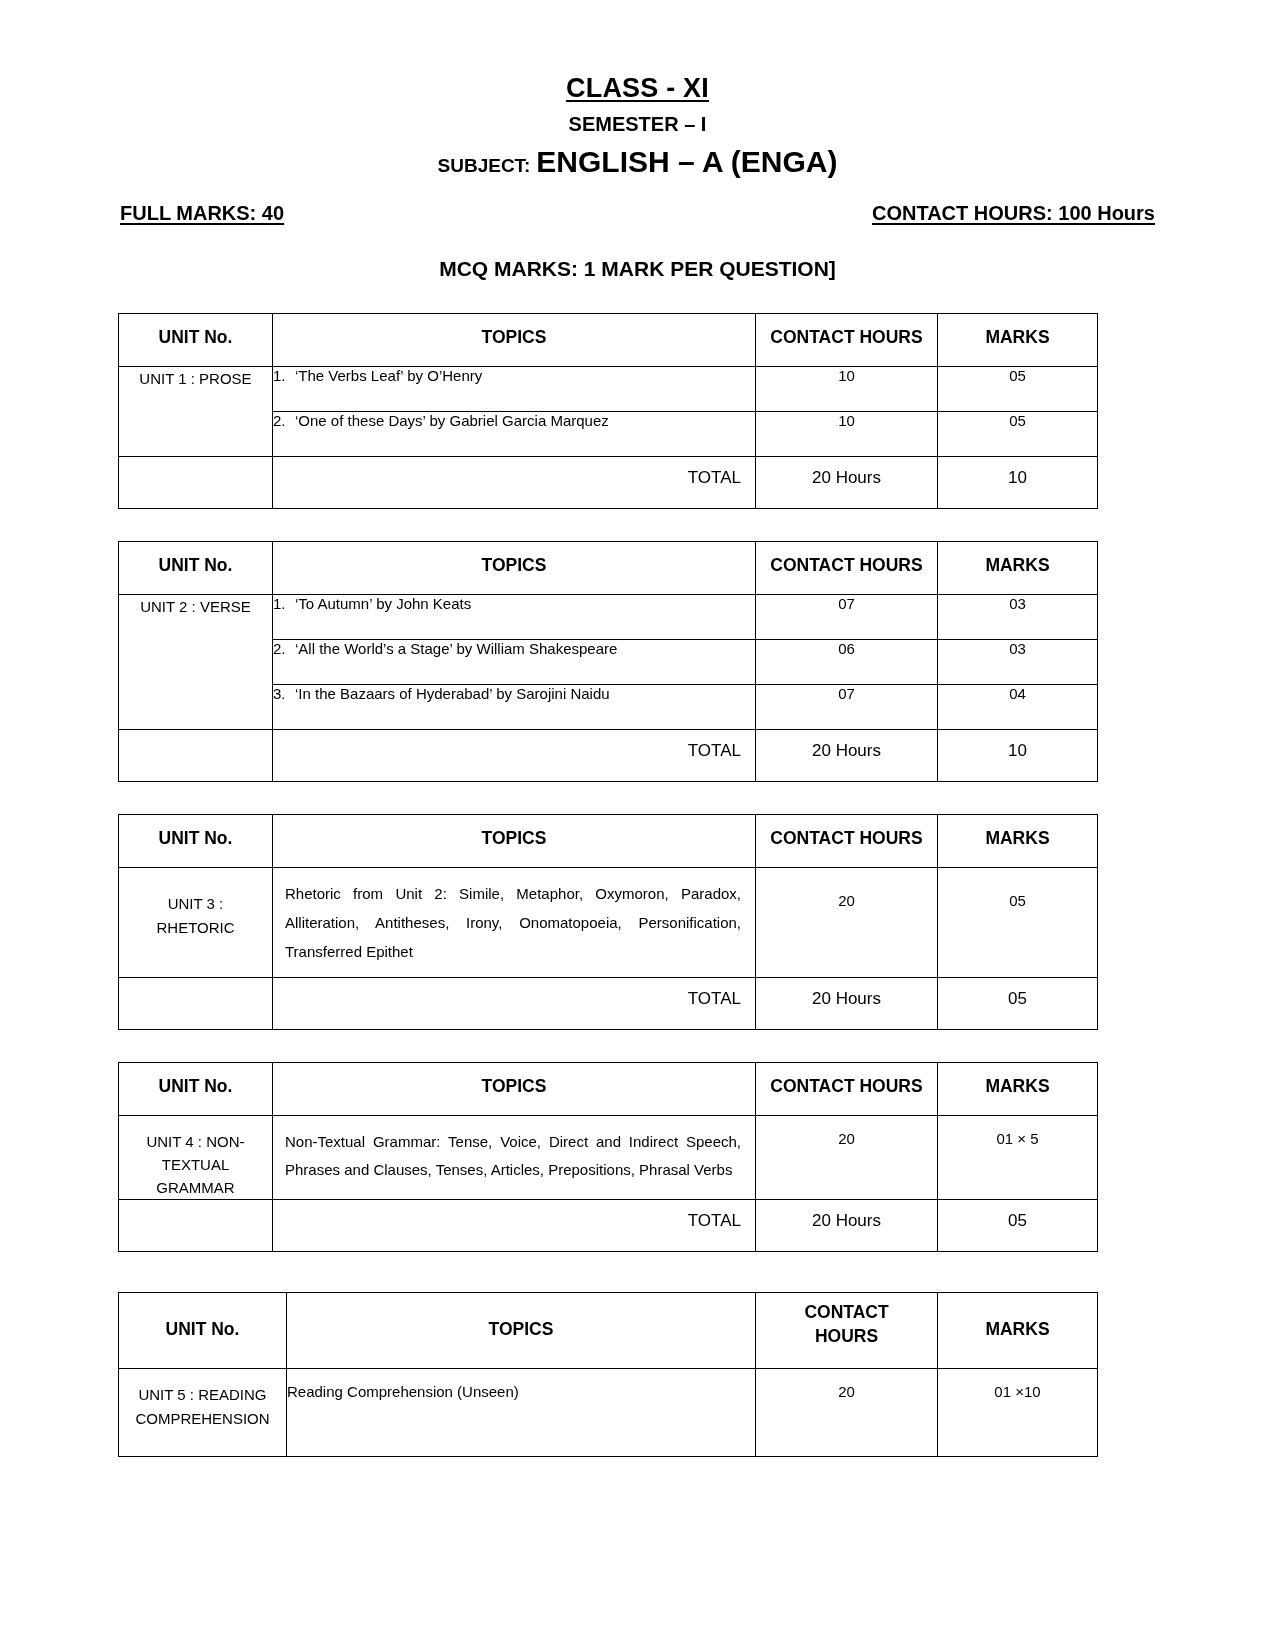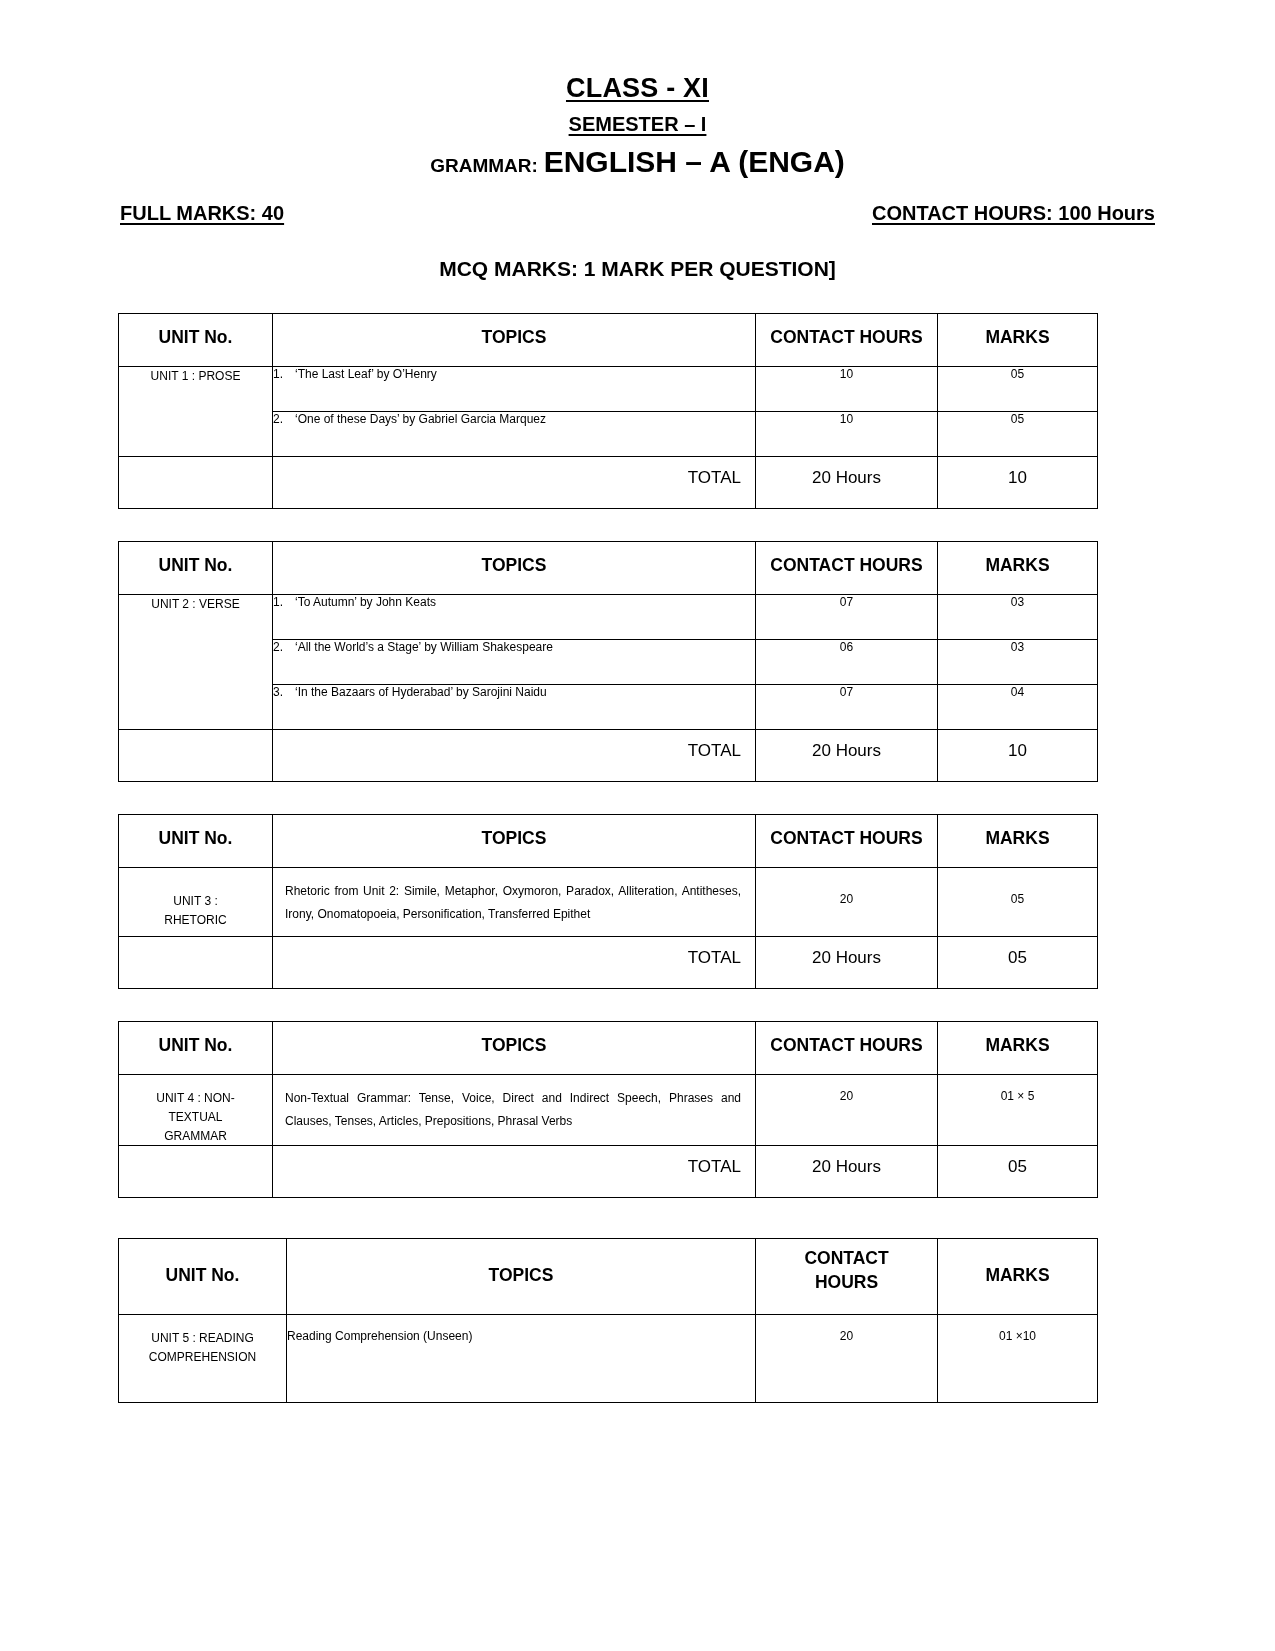--- a/index.html
+++ b/index.html
@@ -32,21 +32,21 @@
     font-size: 27px;
     letter-spacing: .2px;
     margin: 12px 0 6px 0;
   }
   .title-class span { text-decoration: underline; text-underline-offset: 3px; }
 
   .title-sem {
     font-size: 20px;
     margin: 6px 0 4px 0;
   }
-  .title-sem span { text-decoration: underline; text-underline-offset: 3px; }
+  .title-sem span { text-underline-offset: 3px; }
 
   .title-subject {
     font-size: 21px;
     margin: 6px 0 2px 0;
   }
   .title-subject .lbl { font-size: 19px; }
   .title-subject .val { font-size: 30px; }
 
   .marks-row {
     display: flex;
@@ -101,21 +101,21 @@
     text-align: center;
     height: 53px;
     vertical-align: top;
     padding-top: 13px;
     box-sizing: border-box;
   }
   tr.hrow td.two-line { padding-top: 8px; line-height: 1.35; }
 
   
   tr.brow td {
-    font-size: 12px;
+    font-size: 15px;
     height: 45px;
     box-sizing: border-box;
   }
   td.unit-cell {
     text-align: center;
     padding: 11px 4px 6px 4px;
     line-height: 1.55;
   }
   td.topic-cell {
     padding: 11px 10px 8px 12px;
@@ -151,21 +151,21 @@
   .topic-num { display: inline-block; min-width: 22px; }
 </style>
 </head>
 <body>
 
 <div class="page">
 
   <div class="hdr-line title-class"><span>CLASS - XI</span></div>
   <div class="hdr-line title-sem"><span>SEMESTER – I</span></div>
   <div class="hdr-line title-subject">
-    <span class="lbl">GRAMMAR:</span>
+    <span class="lbl">SUBJECT:</span>
     <span class="val">ENGLISH – A (ENGA)</span>
   </div>
 
   <div class="marks-row">
     <div>FULL MARKS: 40</div>
     <div>CONTACT HOURS: 100 Hours</div>
   </div>
 
   <div class="mcq">MCQ MARKS: 1 MARK PER QUESTION]</div>
 
@@ -178,21 +178,21 @@
       </colgroup>
     <tbody>
       <tr class="hrow">
         <td>UNIT No.</td>
         <td>TOPICS</td>
         <td>CONTACT HOURS</td>
         <td>MARKS</td>
       </tr>
       <tr class="brow">
         <td class="unit-cell" rowspan="2">UNIT 1 : PROSE</td>
-        <td class="topic-cell"><span class="topic-num">1.</span><span>‘The Last Leaf’ by O’Henry</span></td>
+        <td class="topic-cell"><span class="topic-num">1.</span><span>‘The Verbs Leaf’ by O’Henry</span></td>
         <td class="num-cell">10</td>
         <td class="num-cell">05</td>
       </tr>
       <tr class="brow">
         <td class="topic-cell"><span class="topic-num">2.</span><span>‘One of these Days’ by Gabriel Garcia Marquez</span></td>
         <td class="num-cell">10</td>
         <td class="num-cell">05</td>
       </tr>
       <tr class="trow">
         <td class="blank-cell"></td>

